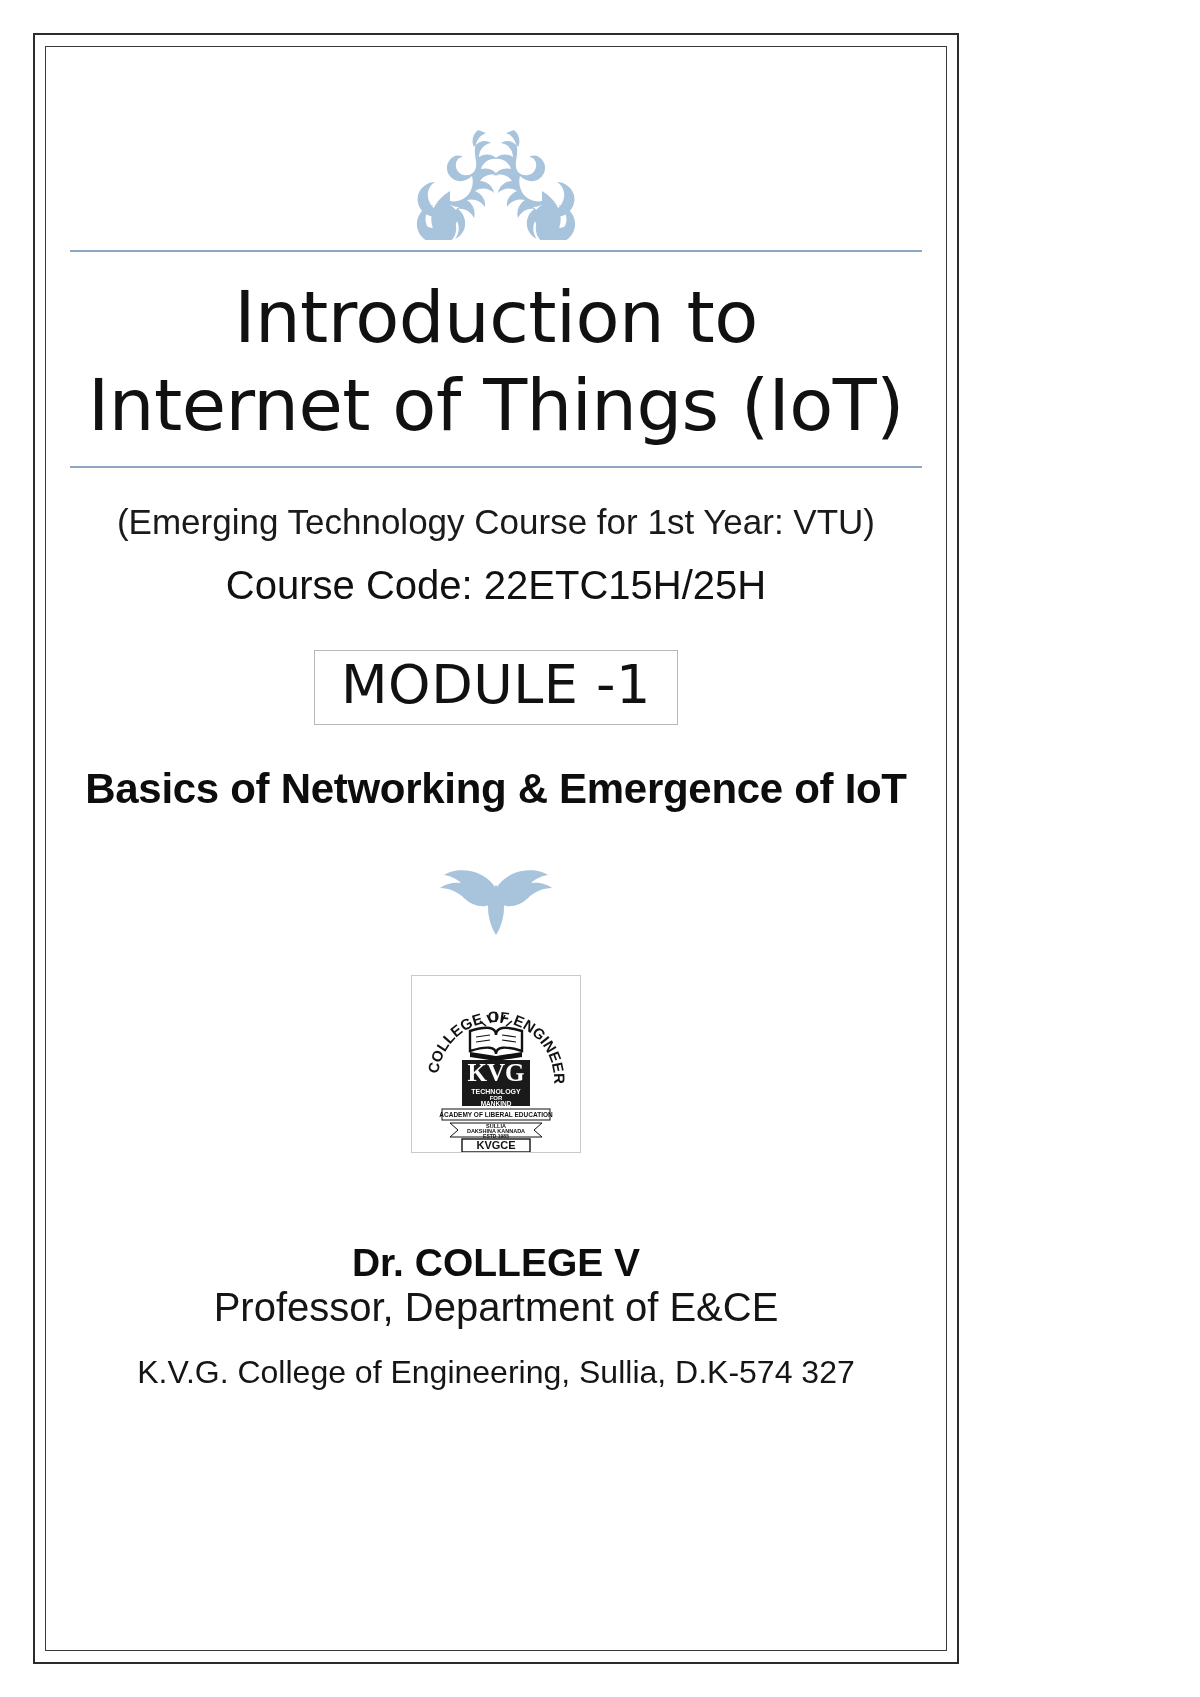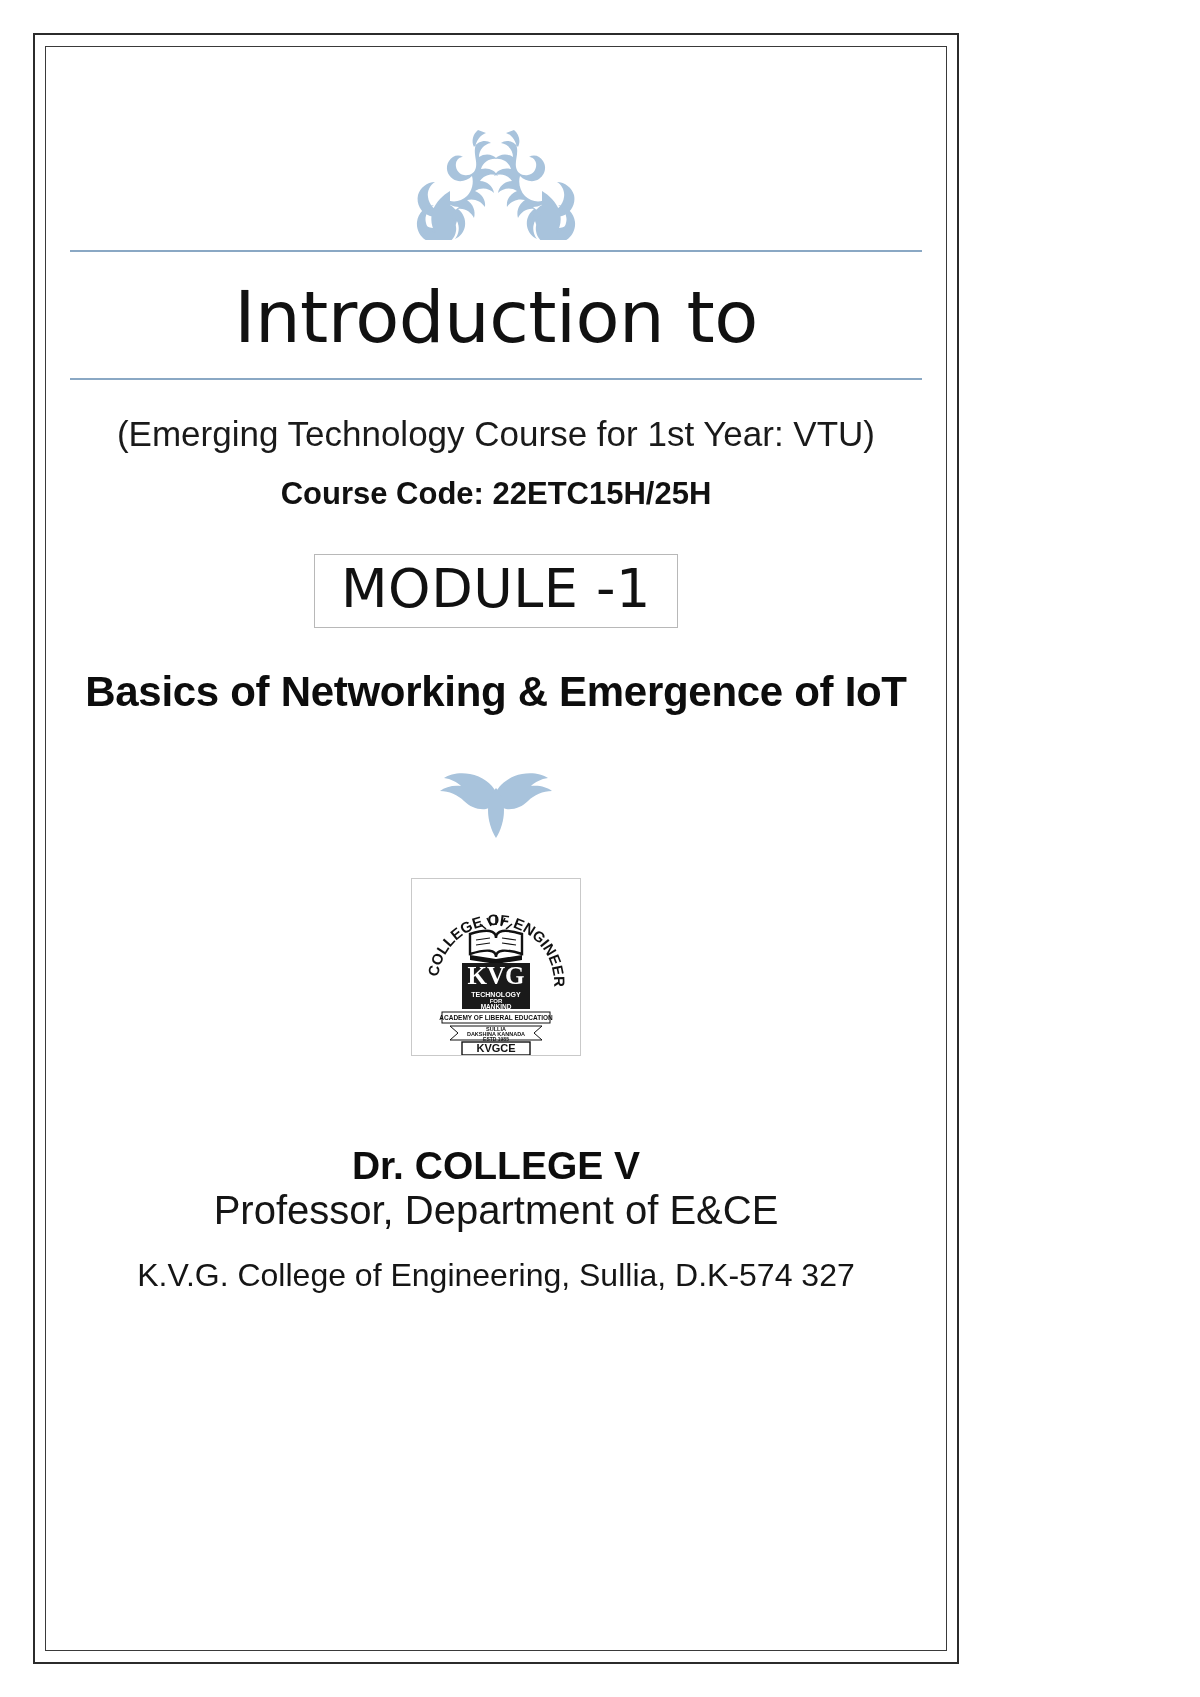--- a/index.html
+++ b/index.html
@@ -78,22 +78,22 @@
 
   .subtitle {
     margin-top: 32px;
     font-size: 35px;
     font-weight: 400;
     color: #1a1a1a;
     line-height: 1.25;
   }
   .course-code {
     margin-top: 20px;
-    font-size: 31px;
-    font-weight: 700;
+    font-size: 40px;
+    font-weight: 400;
     color: #111111;
   }
 
   
   .module-wrap {
     margin-top: 42px;
     display: flex;
     justify-content: center;
   }
   .module-box {
@@ -184,20 +184,21 @@
           <g transform="translate(210,0) scale(-1,1)">
             <path d="M95 18 c-6 2 -10 8 -11 15 c-1 7 2 13 1 19 c-1 6 -6 9 -12 8 c-6 -1 -9 -7 -8 -12 c1 -4 4 -6 7 -6 c-5 -3 -11 -1 -14 4 c-4 6 -2 14 4 18 c6 4 14 2 19 -3 c2 7 0 15 -5 20 c-6 6 -15 7 -22 3 c2 5 8 8 14 8 c-4 4 -10 6 -16 5 c-8 -1 -14 -7 -15 -15 c-1 -6 2 -12 7 -15 c-8 0 -15 6 -17 13 c-2 9 3 18 12 21 c7 2 14 -1 18 -6 c1 6 -1 12 -6 15 c-5 4 -12 4 -17 0 c1 6 7 10 14 10 c9 0 16 -6 18 -14 c3 6 2 13 -2 18 c5 -2 9 -7 10 -13 c1 -7 -2 -13 -7 -17 c7 -1 13 3 16 9 c2 -7 -1 -14 -7 -18 c7 -2 14 1 18 7 c1 -7 -3 -13 -10 -16 c6 -4 14 -3 19 2 c-1 -7 -7 -12 -14 -12 c4 -6 12 -8 18 -5 c-3 -6 -10 -9 -17 -7 c2 -7 9 -11 16 -10 c-4 -5 -12 -6 -18 -2 c0 -7 5 -13 12 -14 c-5 -4 -13 -2 -17 4 c-3 -6 -1 -13 4 -17 z"></path>
             <path d="M59 76 c-7 4 -14 11 -17 19 c-3 8 -2 17 3 23 c-5 -1 -9 -5 -10 -10 c-2 -7 2 -14 8 -18 c-9 1 -16 8 -17 17 c-1 10 6 19 16 21 c-3 3 -8 4 -12 2 c5 5 13 6 19 2 c5 -3 8 -9 8 -15 c0 5 -3 10 -8 13 c8 0 15 -6 16 -14 c1 -6 -2 -12 -6 -16 c4 1 8 5 9 10 c2 -8 -2 -16 -9 -20 z"></path>
           </g>
         </g>
       </svg>
     </div>
 
     <div class="title-block">
       <div class="title-line">Introduction to</div>
+      <div class="title-line">Internet of Things (IoT)</div>
     </div>
 
     <div class="subtitle">(Emerging Technology Course for 1st Year: VTU)</div>
 
     <div class="course-code">Course Code: 22ETC15H/25H</div>
 
     <div class="module-wrap">
       <div class="module-box">
         <div class="module-label">MODULE -1</div>
       </div>

